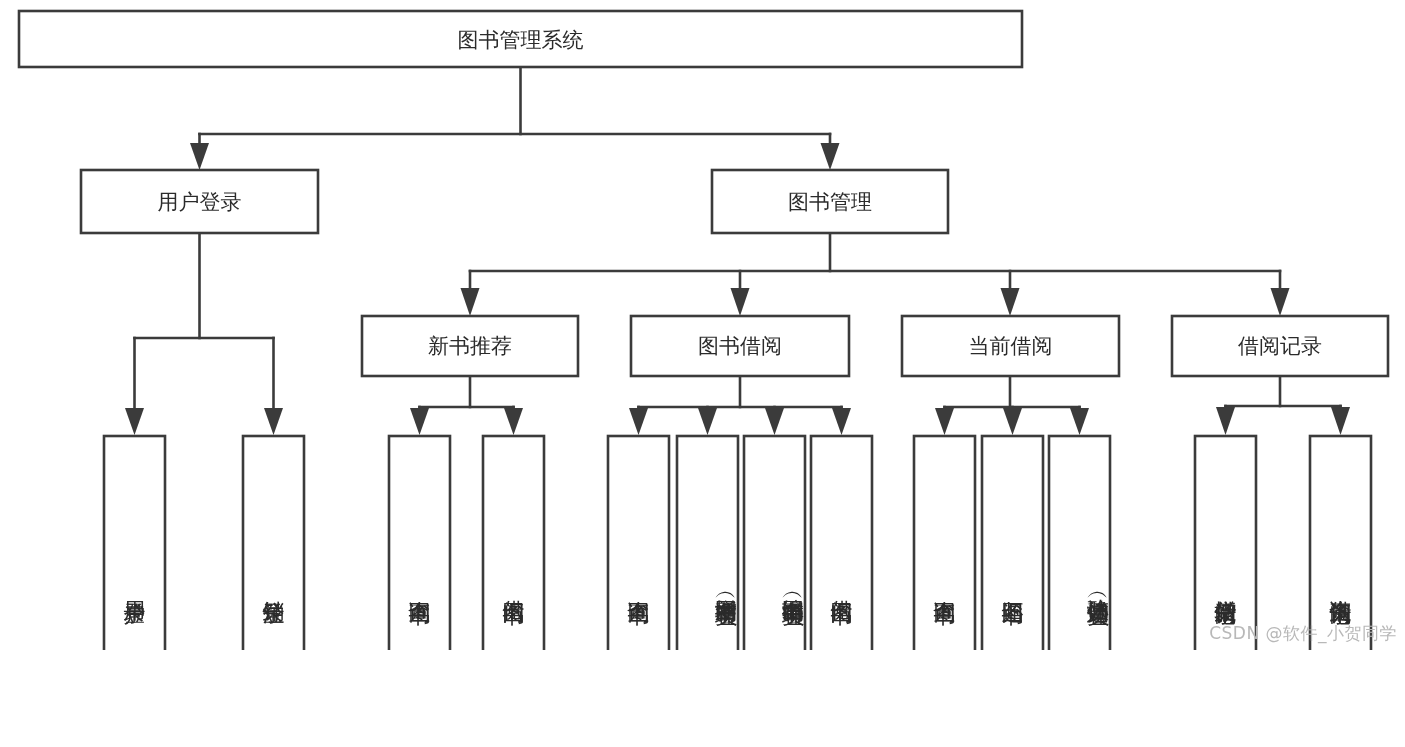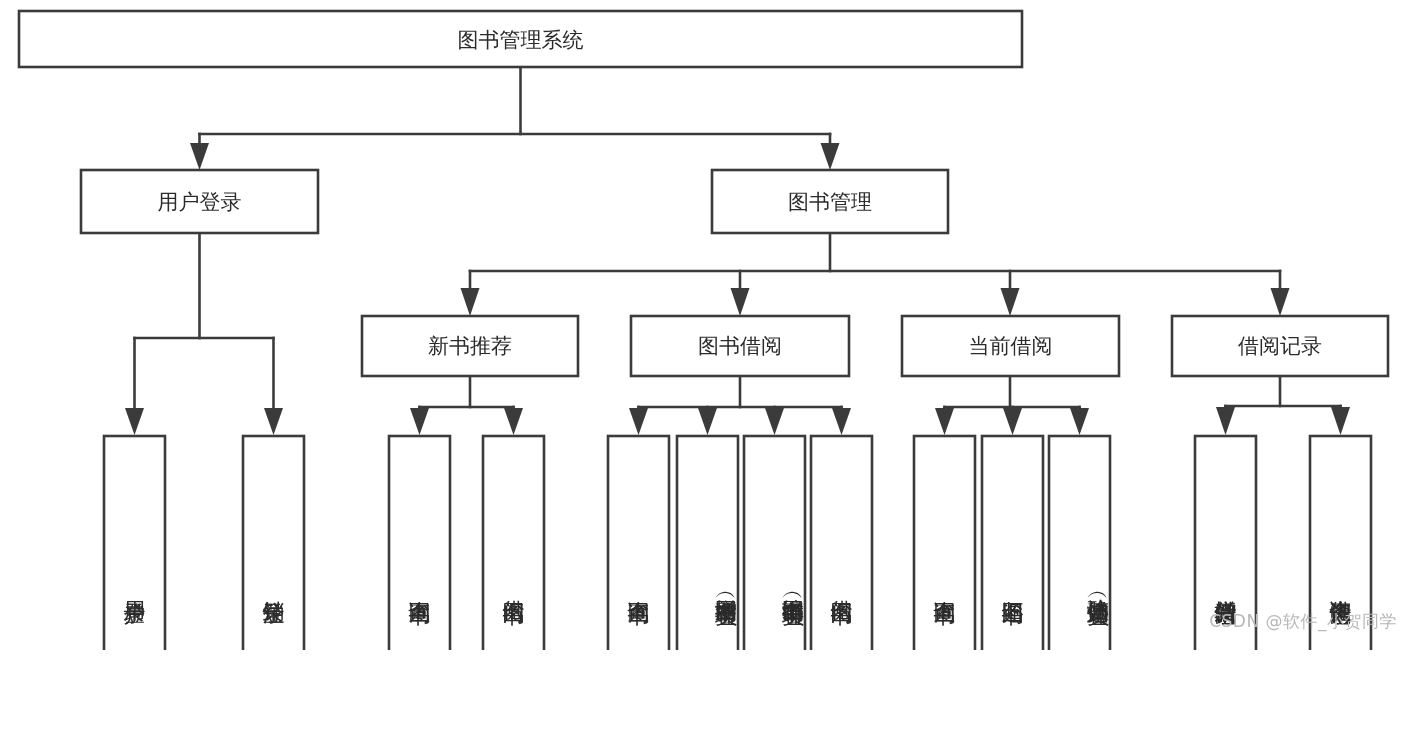--- a/index.html
+++ b/index.html
@@ -58,21 +58,21 @@
     font-size: 22px;
     line-height: 1.08;
     letter-spacing: 1px;
     color: #2b2b2b;
     white-space: nowrap;
     pointer-events: none;
   }
   .watermark {
     position: absolute;
     right: 8px;
-    bottom: 17px;
+    bottom: 5px;
     font-family: "DejaVu Sans", "Liberation Sans", sans-serif;
     font-size: 17px;
     color: #b8b8b8;
     letter-spacing: 0.5px;
     white-space: nowrap;
     margin-left: 35px;
   }
 </style>
 </head>
 <body>

